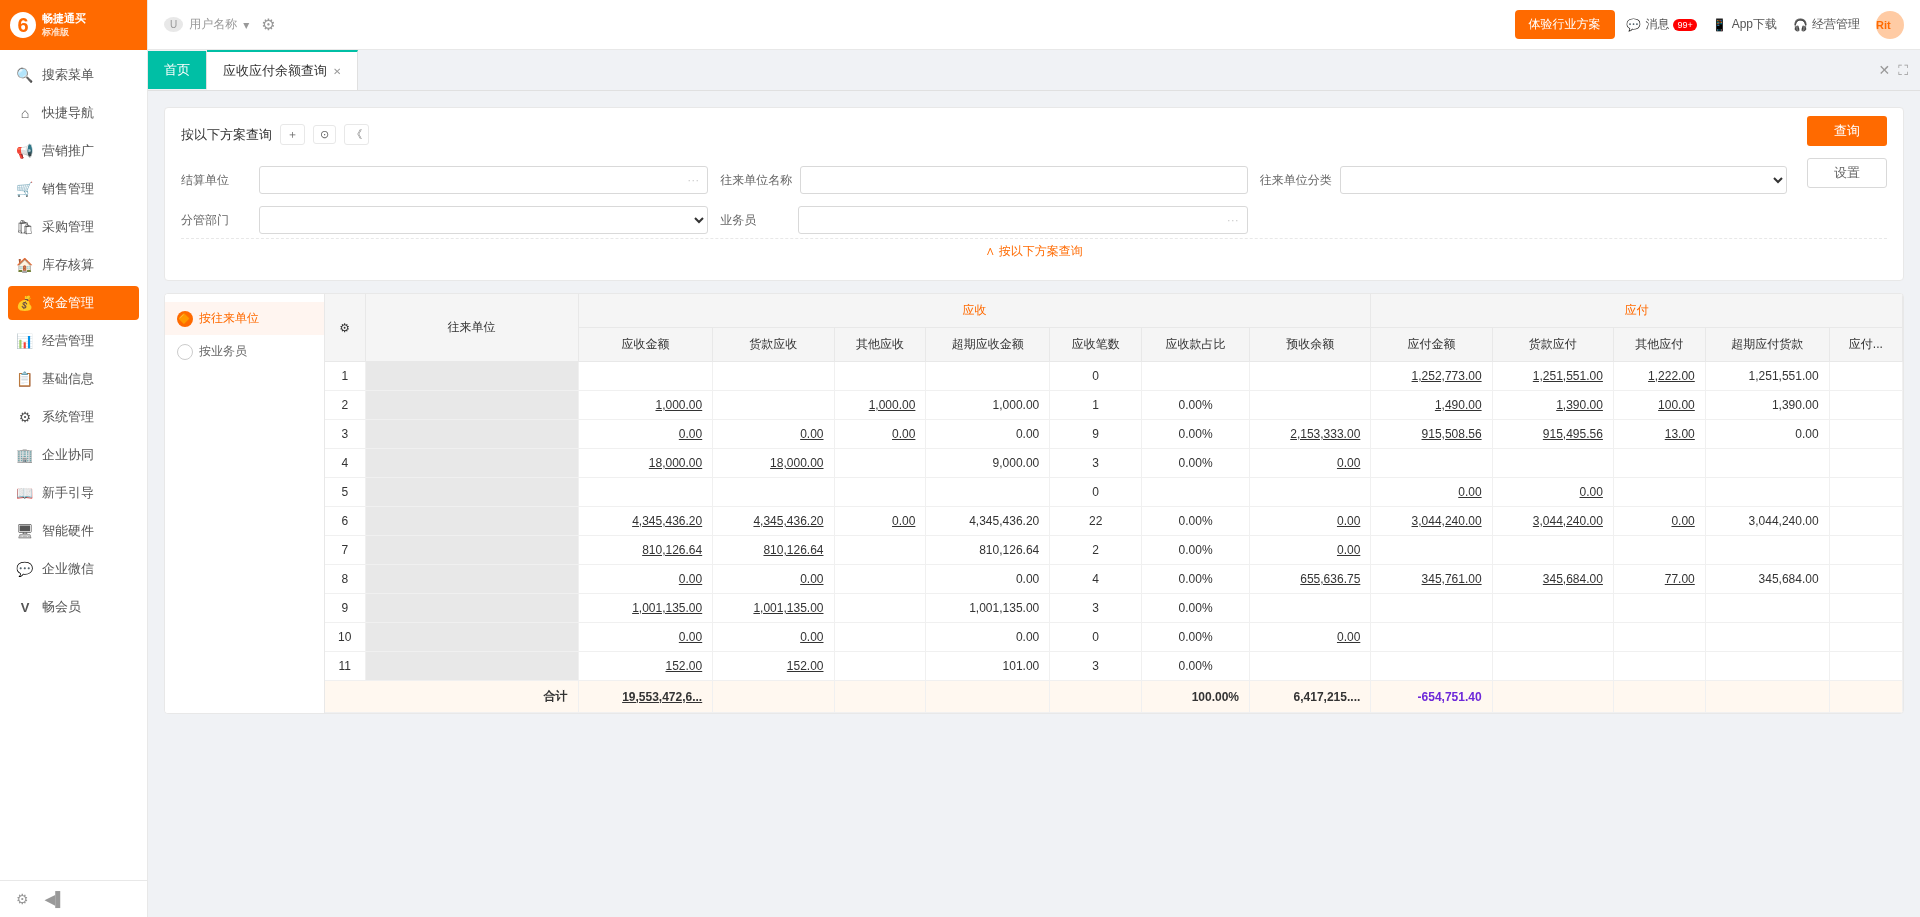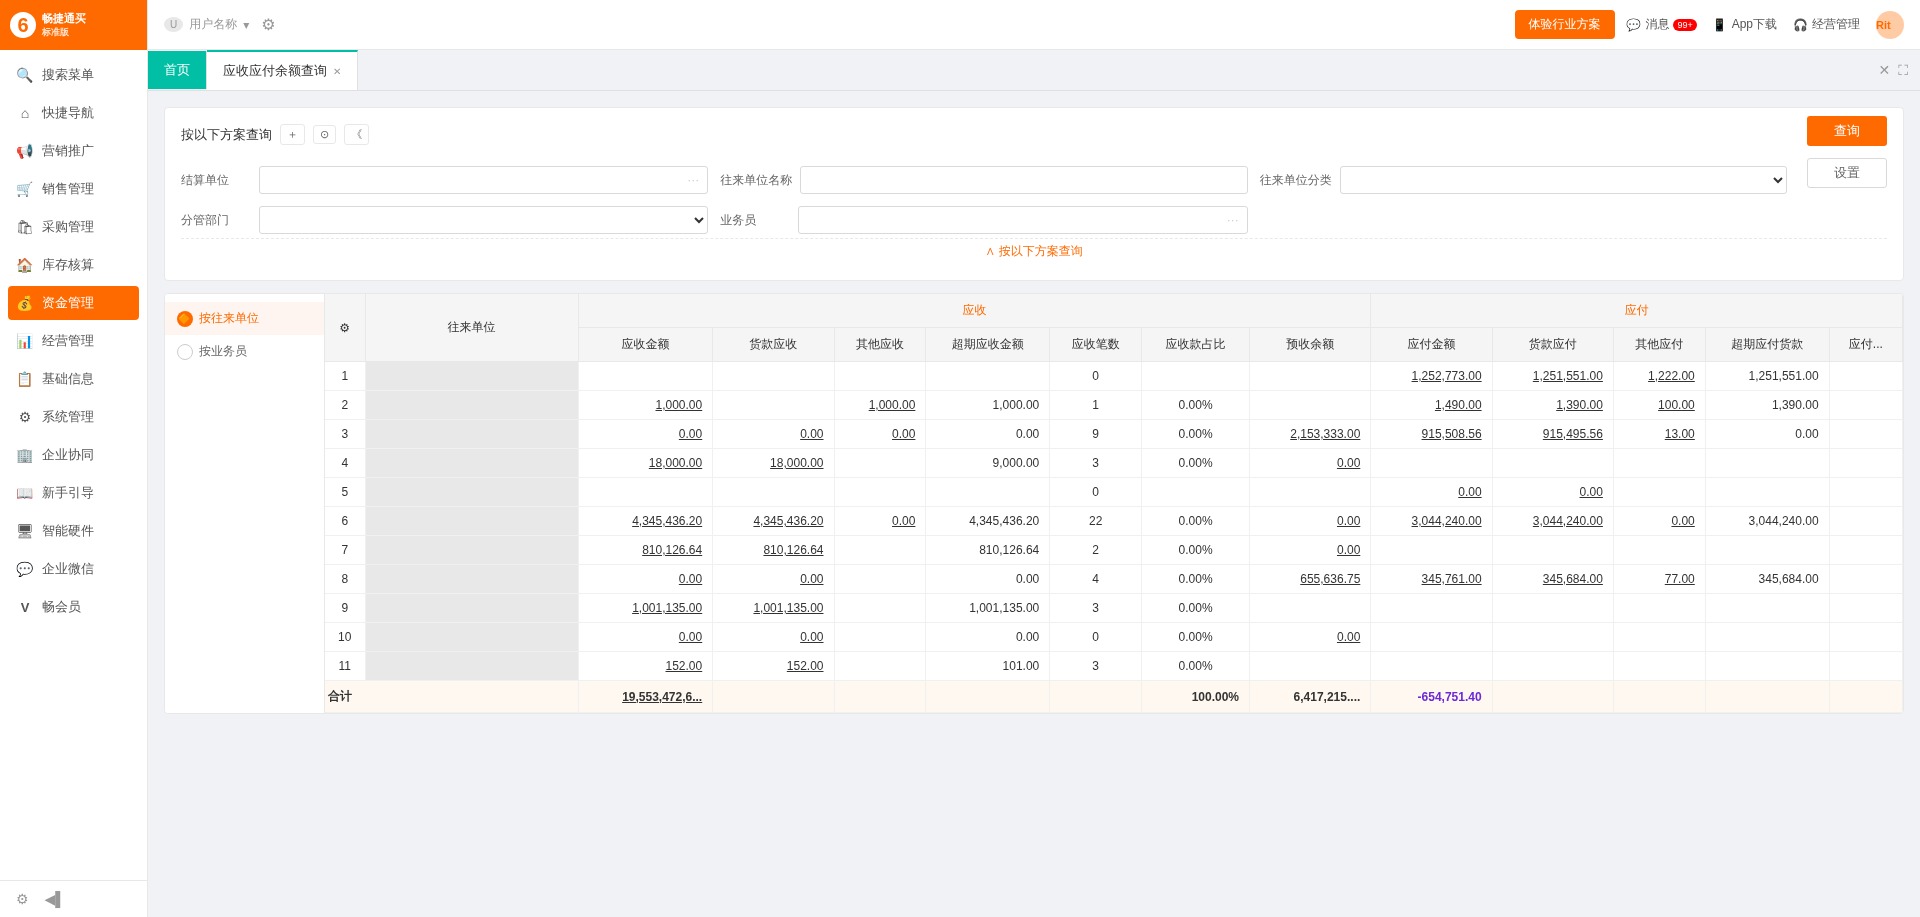--- a/index.html
+++ b/index.html
@@ -553,21 +553,21 @@
                 <td></td>
                 <td></td>
                 <td></td>
                 <td></td>
                 <td></td>
                 <td></td>
               </tr>
             </tbody>
           <tfoot>
             <tr class="total-row">
-              <td colspan="2" class="left" style="padding-left:3px;">合计</td>
+              <td colspan="2" class="left" style="padding-left:16px;text-align:right;">合计</td>
               <td class="link-text">19,553,472,6...</td>
               <td></td>
               <td></td>
               <td></td>
               <td></td>
               <td>100.00%</td>
               <td>6,417,215....</td>
               <td style="color:#6d28d9;">-654,751.40</td>
               <td></td>
               <td></td>

